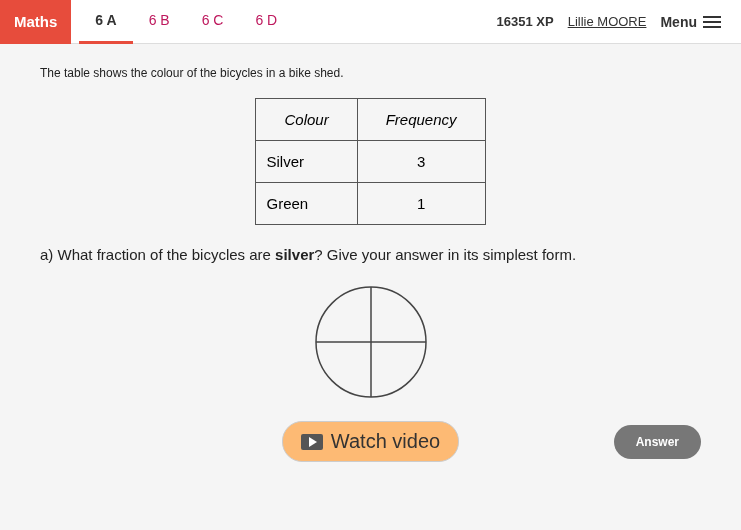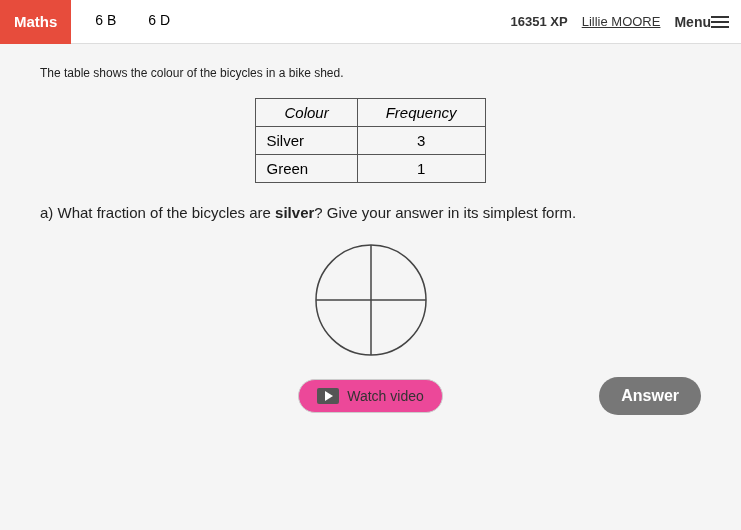--- a/index.html
+++ b/index.html
@@ -12,21 +12,21 @@
       position: relative;
     }
 
     
     .top-bar {
       background: #fff;
       height: 44px;
       display: flex;
       align-items: center;
       justify-content: space-between;
-      padding: 0 12px 0 0;
+      padding: 0 20px 0 0;
       border-bottom: 1px solid #ddd;
     }
     .top-bar-left {
       display: flex;
       align-items: center;
     }
     .logo-area {
       background: #e74c3c;
       color: #fff;
       font-weight: bold;
@@ -41,21 +41,21 @@
       align-items: center;
       height: 44px;
       margin-left: 8px;
     }
     .tab {
       padding: 0 16px;
       height: 44px;
       display: flex;
       align-items: center;
       font-size: 14px;
-      color: #000000;
+      color: #be185d;
       cursor: pointer;
       border-bottom: 3px solid transparent;
     }
     .tab.active {
       color: #333;
       border-bottom: 3px solid #e74c3c;
       font-weight: bold;
     }
     .top-bar-right {
       display: flex;
@@ -69,20 +69,21 @@
       color: #333;
     }
     .user-name {
       color: #333;
       font-weight: 500;
       text-decoration: underline;
     }
     .menu-btn {
       display: flex;
       align-items: center;
+      gap: 6px;
       cursor: pointer;
       font-weight: bold;
       color: #333;
       font-size: 14px;
     }
     .hamburger {
       display: flex;
       flex-direction: column;
       gap: 3px;
     }
@@ -113,21 +114,21 @@
       display: flex;
       justify-content: center;
       margin-bottom: 18px;
     }
     .data-table {
       border-collapse: collapse;
       font-size: 15px;
     }
     .data-table th, .data-table td {
       border: 1px solid #555;
-      padding: 5px 28px;
+      padding: 12px 28px;
       text-align: center;
     }
     .data-table th {
       font-style: italic;
       font-weight: normal;
       background: transparent;
     }
     .data-table td:first-child {
       text-align: left;
       padding-left: 10px;
@@ -157,25 +158,25 @@
       display: flex;
       align-items: center;
       justify-content: center;
       position: relative;
       margin-top: 4px;
     }
     .watch-video-btn {
       display: flex;
       align-items: center;
       gap: 8px;
-      background: #ec4899;
+      background: #fdba74;
       border: 1px solid #ccc;
       border-radius: 20px;
       padding: 8px 18px;
-      font-size: 14px;
+      font-size: 20px;
       color: #333;
       cursor: pointer;
     }
     .video-icon {
       width: 22px;
       height: 16px;
       background: #555;
       border-radius: 2px;
       display: flex;
       align-items: center;
@@ -191,38 +192,44 @@
     }
 
     .answer-btn {
       position: absolute;
       right: 0;
       background: #777;
       color: #fff;
       border: none;
       border-radius: 20px;
       padding: 10px 22px;
-      font-size: 16px;
+      font-size: 12px;
       font-weight: bold;
       cursor: pointer;
     }
 
     strong { font-weight: bold; }
   </style>
 </head>
 <body>
 
 <div class="top-bar">
   <div class="top-bar-left">
     <div class="logo-area">
       <span>Maths</span>
     </div>
     <div class="tabs">
+      <div class="tab active">
+        <span>6 A</span>
+      </div>
       <div class="tab">
         <span>6 B</span>
+      </div>
+      <div class="tab">
+        <span>6 C</span>
       </div>
       <div class="tab">
         <span>6 D</span>
       </div>
     </div>
   </div>
   <div class="top-bar-right">
     <span class="xp-badge">16351 XP</span>
     <span class="user-name">Lillie MOORE</span>
     <div class="menu-btn">

